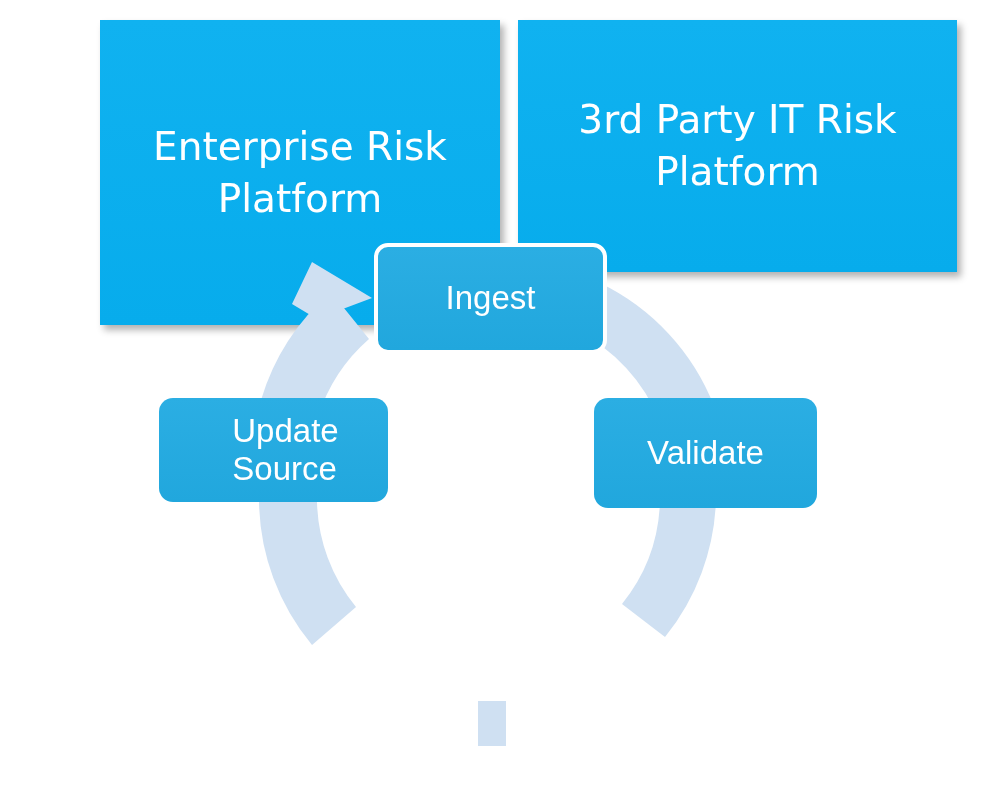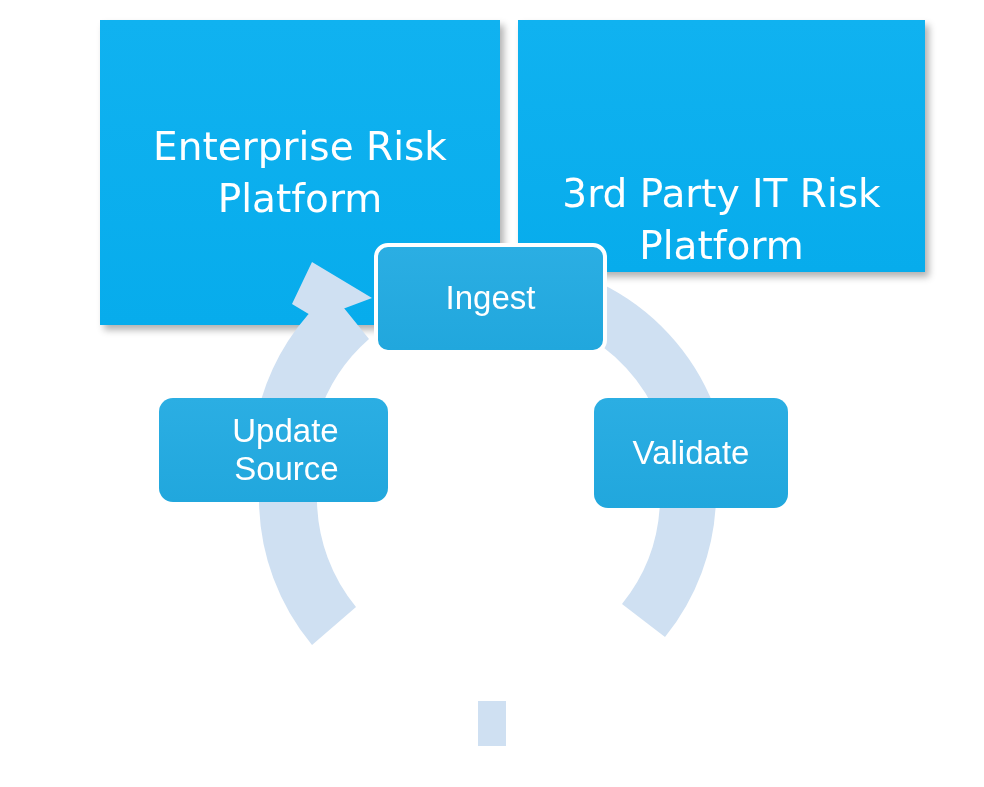--- a/index.html
+++ b/index.html
@@ -36,21 +36,21 @@
     font-family: "DejaVu Sans", sans-serif;
     font-size: 39px;
     font-weight: 400;
     line-height: 1.33;
     text-align: center;
     letter-spacing: 0px;
     padding: 0 18px;
   }
 
   #platform-erp { left: 72px;  top: 20px; width: 400px; height: 305px; margin-left: 28px; }
-  #platform-3rd { left: 518px; top: 20px; width: 407px; height: 252px; align-items: flex-end; }
+  #platform-3rd { left: 518px; top: 20px; width: 439px; height: 252px; }
 
   
   #cycle-arc {
     position: absolute;
     left: 0;
     top: 0;
     width: 984px;
     height: 787px;
     pointer-events: none;
   }
@@ -65,32 +65,32 @@
     align-items: center;
     justify-content: center;
     box-sizing: border-box;
   }
   .stage-label {
     color: #ffffff;
     font-family: "Liberation Sans", sans-serif;
     font-size: 33px;
     font-weight: 400;
     line-height: 1.16;
-    text-align: right;
+    text-align: left;
     white-space: pre-line;
     padding: 0 10px;
   }
 
   
   #stage-ingest {
     left: 374px; top: 243px; width: 233px; height: 111px;
     border: 4px solid #ffffff;
     z-index: 6;
   }
-  #stage-validate          { left: 594px; top: 398px; width: 194px; height: 110px; }
+  #stage-validate          { left: 594px; top: 398px; width: 223px; height: 110px; }
   #stage-map-transform     { left: 511px; top: 652px; width: 229px; height: 124px; }
   #stage-compare           { left: 243px; top: 652px; width: 229px; height: 124px; }
   #stage-update-source     { left: 159px; top: 398px; width: 229px; height: 104px; padding-left: 24px; }
 
   
   #connector-bottom {
     position: absolute;
     left: 478px; top: 701px;
     width: 28px; height: 45px;
     background: #CFE0F2;

